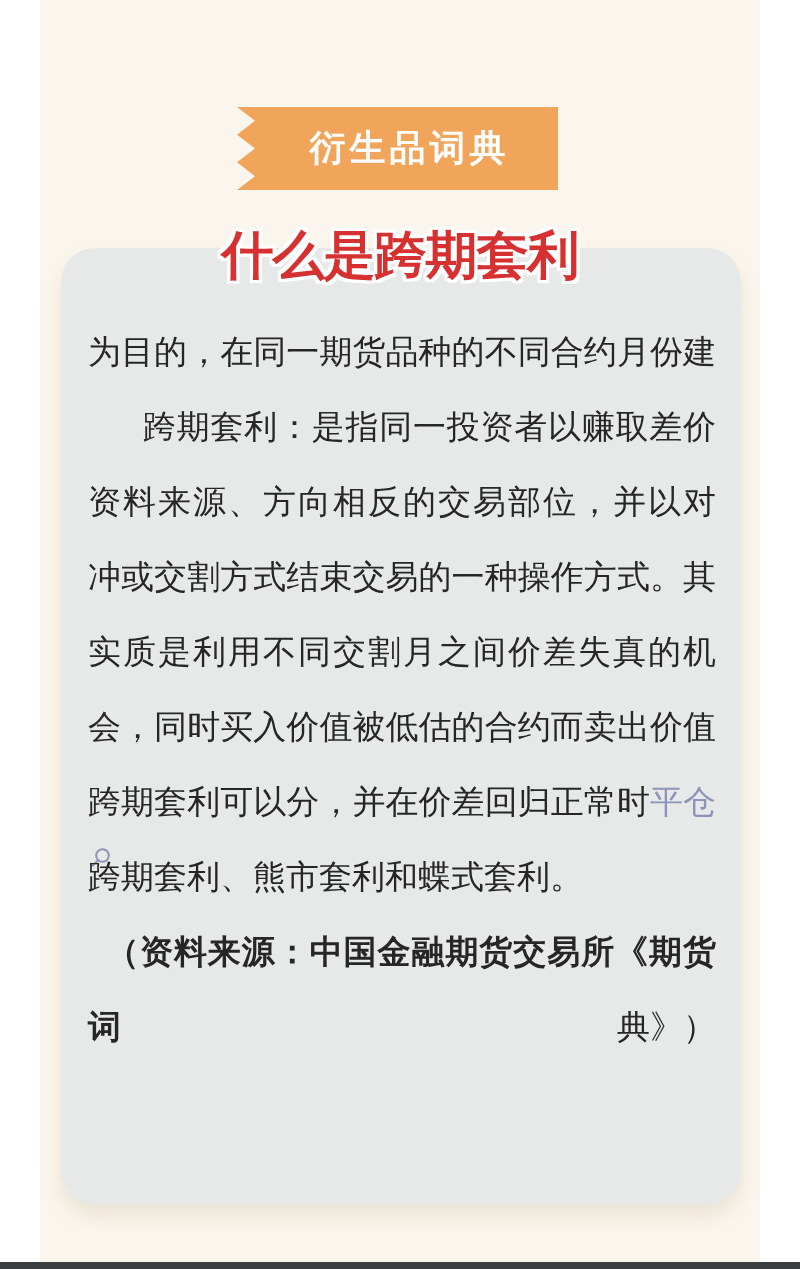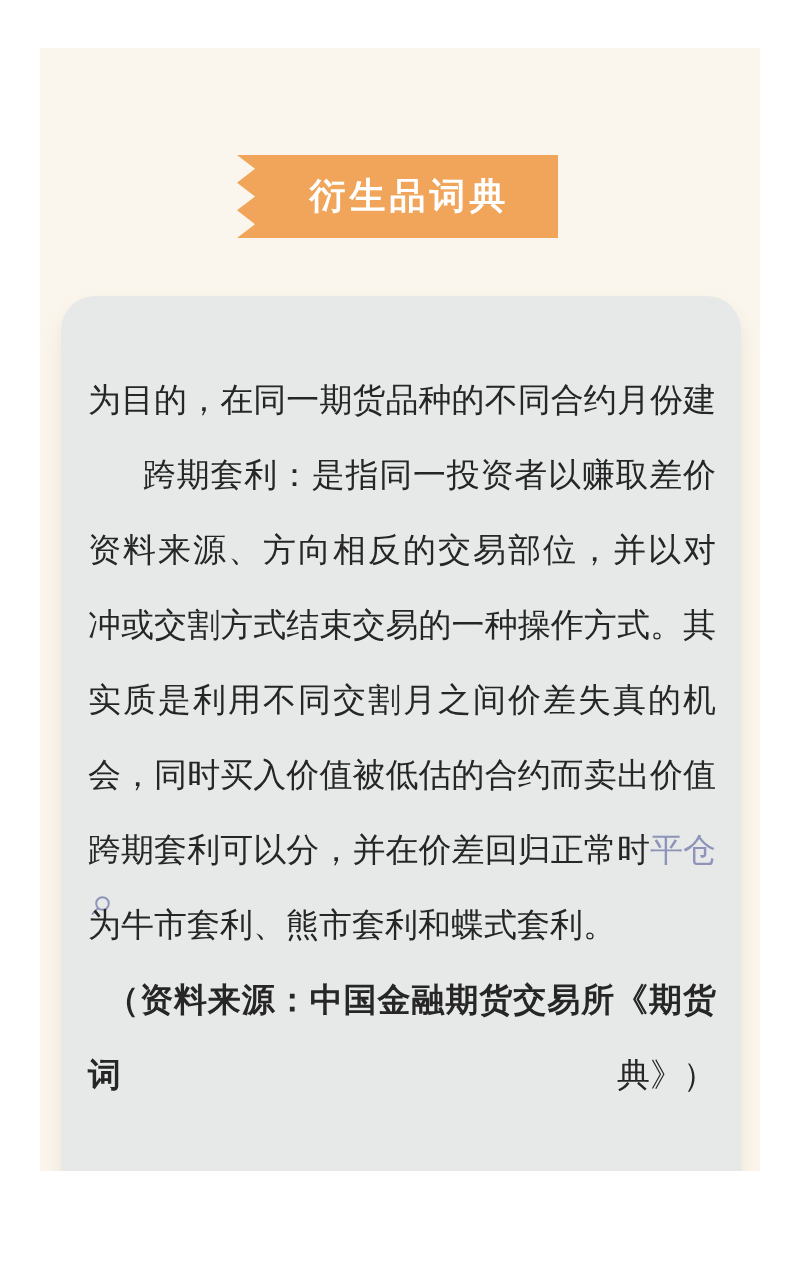--- a/index.html
+++ b/index.html
@@ -1,23 +1,22 @@
 <!DOCTYPE html>
 <html style="--outer-bg: #ffffff; --panel-bg: #fbf6ed; --banner-bg: #f0a55a; --banner-text: #ffffff; --title-red: #d63031; --title-outline: #ffffff; --card-bg: #e7e9e8; --body-text: #262626; --link-blue: #8e94b9; --bar-bg: #3b3d3f;"><head>
 <meta charset="utf-8">
 <style>
   html, body { margin: 0; padding: 0; }
   .stage {
     position: relative;
     width: 800px;
-    height: 1123px;
+    height: 1269px;
     background: var(--outer-bg, #ffffff);
     overflow: hidden;
     font-family: "Liberation Sans", "DejaVu Sans", sans-serif;
-    margin-top: 48px;
   }
   .panel {
     position: absolute;
     left: 40px; top: 0;
     width: 720px; height: 1262px;
     background: var(--panel-bg, #fbf6ed);
   }
   .ribbon {
     position: absolute;
     left: 237px; top: 107px;
@@ -102,33 +101,34 @@
 </head>
 <body>
 
 <div class="stage">
   <div class="panel"></div>
 
   <div class="ribbon">
     <span class="ribbon-label">衍生品词典</span>
   </div>
 
+  <h1 class="title">什么是跨期套利</h1>
 
   <div class="card">
     <div class="article">
         <div class="line align-justify"><span>为目的，在同一期货品种的不同合约月份建</span></div>
         <div class="line align-justify indent-em2"><span>跨期套利：是指同一投资者以赚取差价</span></div>
         <div class="line align-justify"><span>资料来源、方向相反的交易部位，并以对</span></div>
         <div class="line align-justify"><span>冲或交割方式结束交易的一种操作方式。其</span></div>
         <div class="line align-justify"><span>实质是利用不同交割月之间价差失真的机</span></div>
         <div class="line align-justify"><span>会，同时买入价值被低估的合约而卖出价值</span></div>
         <div class="line align-justify"><span>跨期套利可以分，并在价差回归正常时</span><span class="term-link">平仓</span><span class="search-icon"><svg viewBox="0 0 24 24" width="24" height="24">
               <circle cx="14.5" cy="9.5" r="6.3" fill="none" stroke="currentColor" stroke-width="2"></circle>
               <line x1="9.9" y1="14.4" x2="4.6" y2="19.8" stroke="currentColor" stroke-width="2" stroke-linecap="round"></line>
             </svg></span></div>
-        <div class="line align-left"><span>为牛市套利、熊市套利和蝶式套利。</span></div>
+        <div class="line align-left"><span>跨期套利、熊市套利和蝶式套利。</span></div>
         <div class="line align-justify indent-small"><span>（资料来源：中国金融期货交易所《期货词</span></div>
         <div class="line align-right"><span>典》）</span></div>
       </div>
   </div>
 
   <div class="bottom-bar"></div>
 </div>
 
 </body></html>

